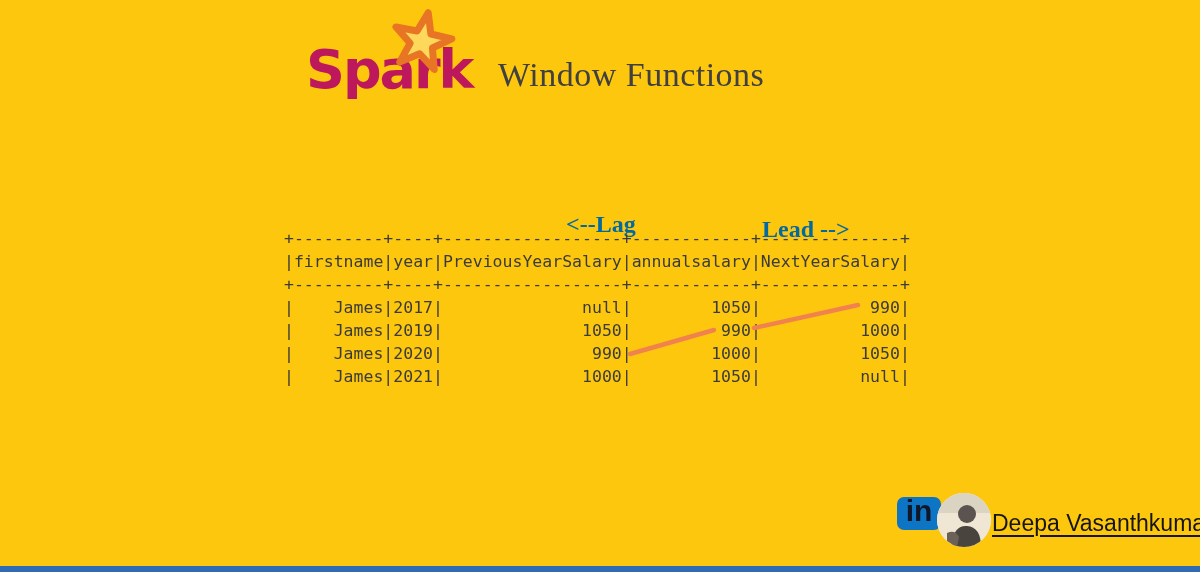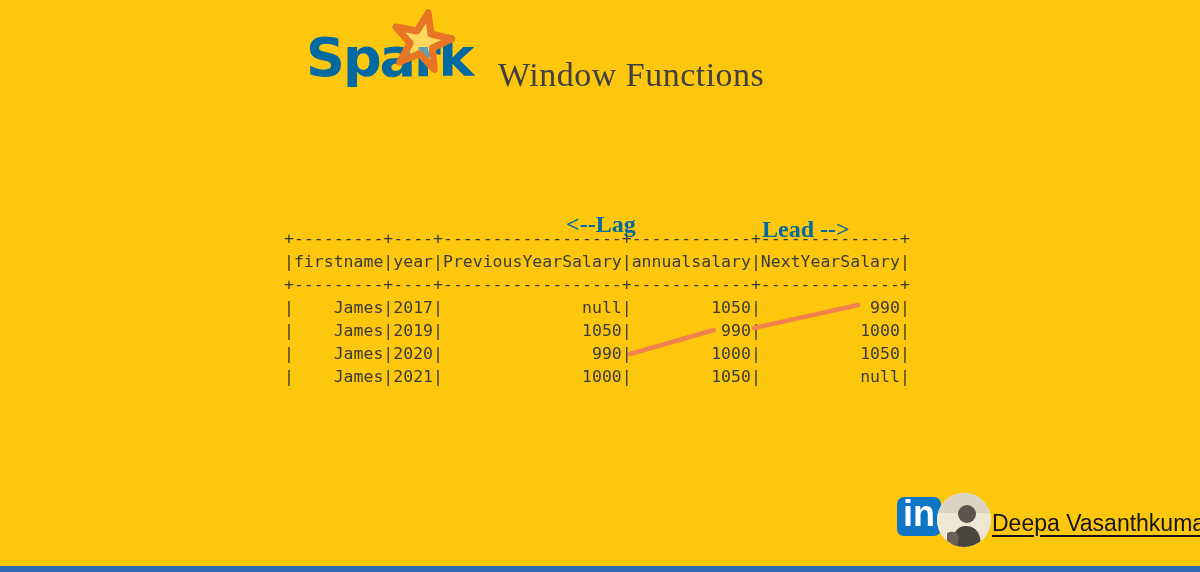--- a/index.html
+++ b/index.html
@@ -5,24 +5,24 @@
   html,body{margin:0;padding:0;}
   #canvas{
     position:relative;
     width:1200px;height:572px;
     background:#FDC70D;
     overflow:hidden;
     font-family:"Liberation Sans",sans-serif;
   }
   
   .spark-text{
-    position:absolute;left:306px;top:26px;
+    position:absolute;left:306px;top:38px;
     font-family:"DejaVu Sans",sans-serif;
     font-weight:700;font-size:54px;letter-spacing:-2px;
-    color:#0369a1;
+    color:#be185d;
   }
   .spark-star{
     position:absolute;left:388px;top:8px;width:68px;height:68px;
   }
   
   .main-title{
     position:absolute;left:498px;top:56px;width:320px;
     font-family:"Liberation Serif",serif;
     font-weight:400;font-size:34px;letter-spacing:0.5px;
     color:#404040;white-space:nowrap;
@@ -43,24 +43,24 @@
     font-size:16.5px;line-height:23px;
     color:#3B3B3B;white-space:pre;
   }
   
   .overlay-svg{
     position:absolute;left:0;top:0;width:1200px;height:572px;
     pointer-events:none;
   }
   
   .li-icon{
-    position:absolute;left:897px;top:497px;width:44px;height:39px;
+    position:absolute;left:897px;top:497px;width:44px;height:33px;
     background:#0E74C4;border-radius:7px;
     display:flex;align-items:flex-end;justify-content:center;
-    color:#ffffff;font-weight:700;font-size:36px;line-height:1;
+    color:#0f172a;font-weight:700;font-size:30px;line-height:1;
     padding-bottom:4px;box-sizing:border-box;
     font-family:"Liberation Sans",sans-serif;
   }
   .avatar{
     position:absolute;left:937px;top:493px;width:54px;height:54px;
     border-radius:50%;background:#F0E9D8;overflow:hidden;
   }
   .author-name{
     position:absolute;left:992px;top:510px;
     font-size:23px;color:#151515;white-space:nowrap;

